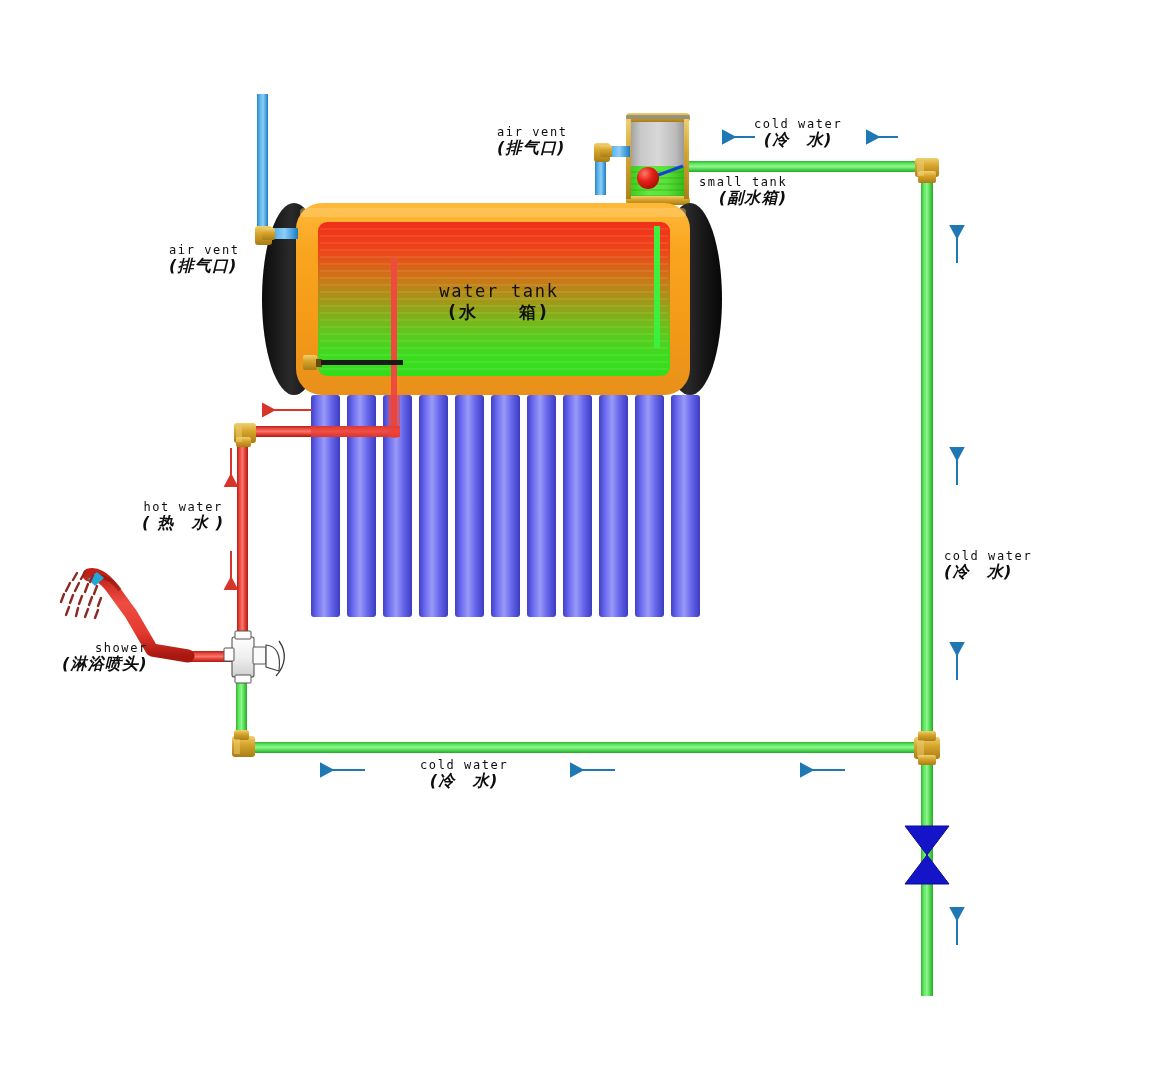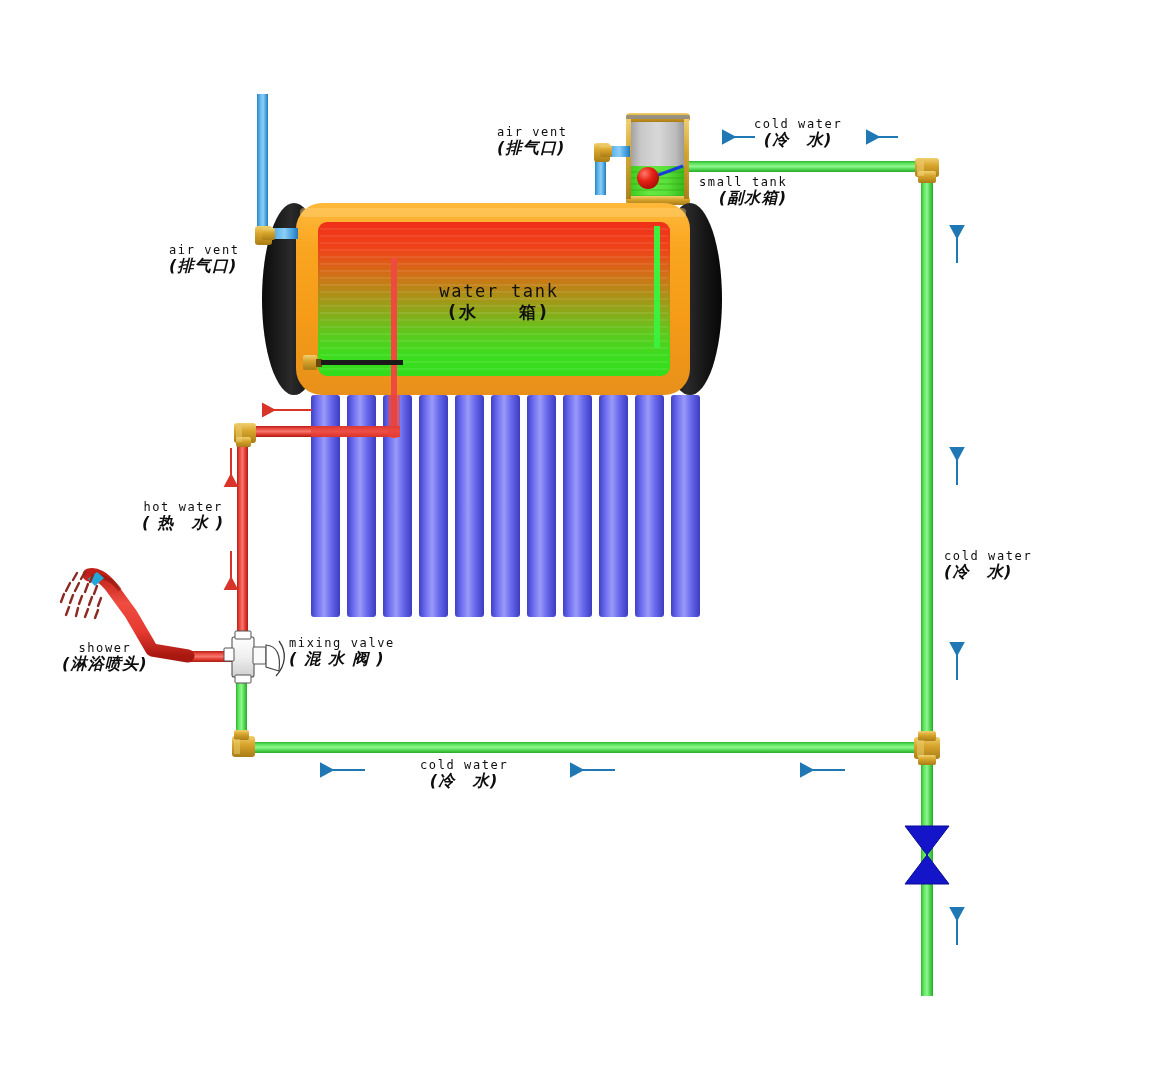--- a/index.html
+++ b/index.html
@@ -374,26 +374,22 @@
 <div class="lbl" style="left:142px;top:500px;text-align:center;">
   <span class="en">hot water</span>
   <span class="cn">(  热　水 )</span>
 </div>
 
 <div class="lbl" style="left:944px;top:549px;text-align:left;">
   <span class="en">cold water</span>
   <span class="cn">(冷　水)</span>
 </div>
 
-<div class="lbl" style="left:289px;top:636px;text-align:left;">
-  <span class="en">mixing valve</span>
-  <span class="cn">(  混 水 阀 )</span>
-</div>
-
-<div class="lbl" style="left:62px;top:641px;text-align:center;">
+
+<div class="lbl" style="left:62px;top:641px;text-align:right;">
   <span class="en">shower</span>
   <span class="cn">(淋浴喷头)</span>
 </div>
 
 <div class="lbl" style="left:420px;top:758px;">
   <span class="en">cold water</span>
   <span class="cn">(冷　水)</span>
 </div>
 
 </div>

